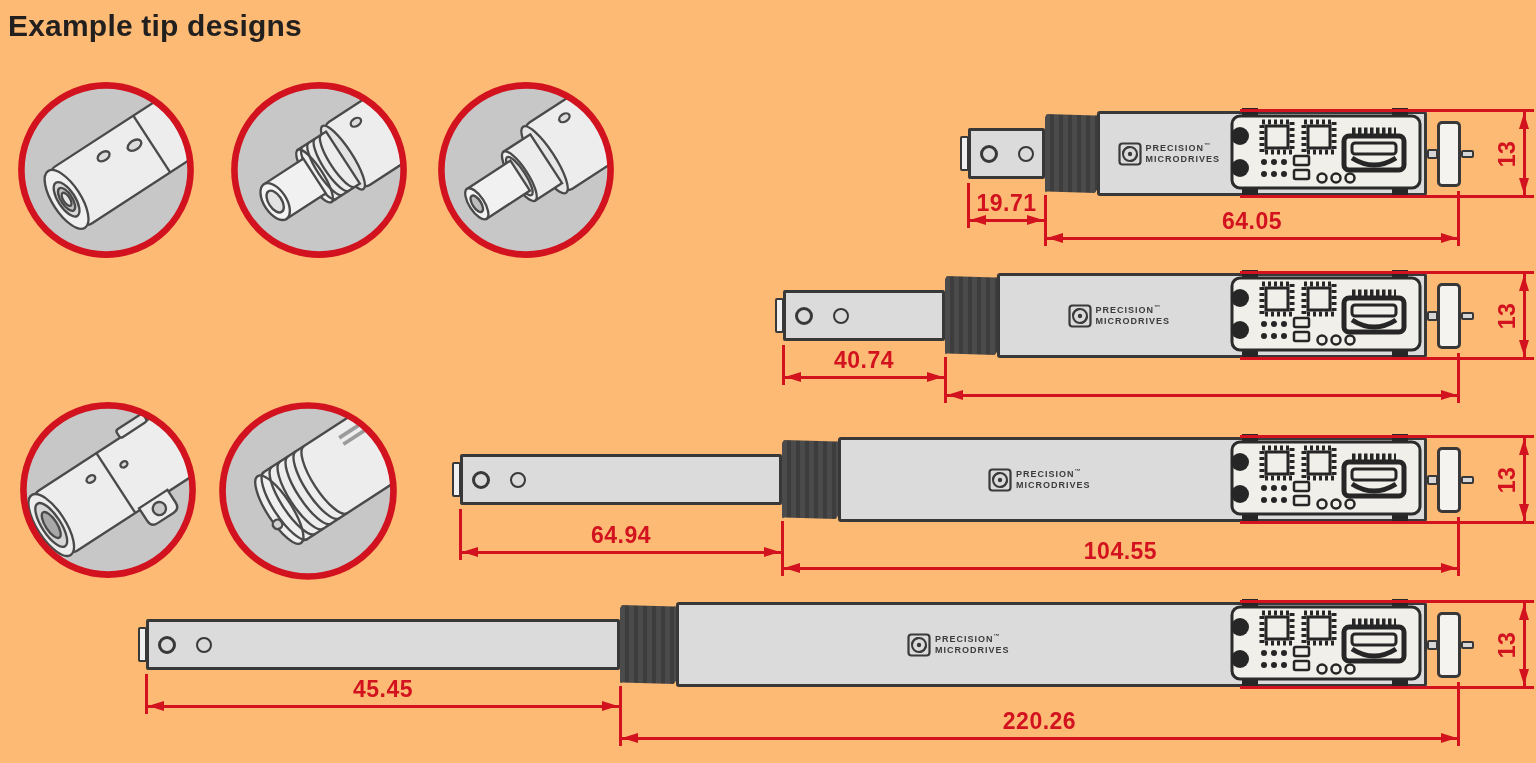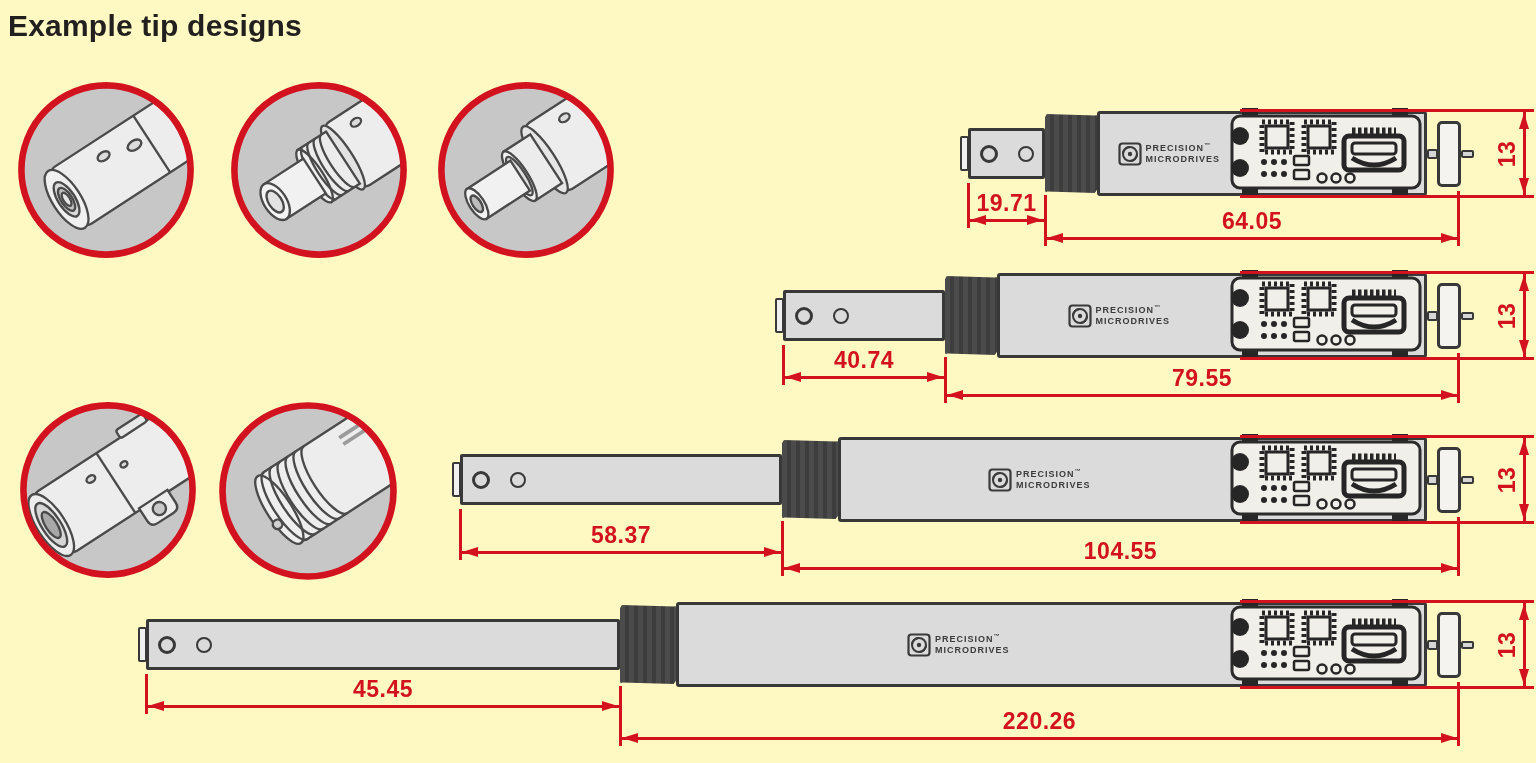--- a/index.html
+++ b/index.html
@@ -1,16 +1,16 @@
 <!DOCTYPE html>
 <html style="--red: #d2131f; --outline: #383838; --body-fill: #dbdbdb;"><head>
 <meta charset="utf-8">
 <style>
   html,body{margin:0;padding:0;background:#fff;}
-  .stage{position:relative;width:1536px;height:763px;background:#fef9c3;overflow:hidden;
+  .stage{position:relative;width:1536px;height:763px;background:#fdba74;overflow:hidden;
          font-family:"Liberation Sans",sans-serif;}
   .heading{position:absolute;font-size:30px;font-weight:bold;color:#221f1f;letter-spacing:.2px;}
   .detail-circle{position:absolute;}
   .actuator{position:absolute;inset:0;}
   .part{position:absolute;background:var(--body-fill);border:3px solid var(--outline);
         box-sizing:border-box;border-radius:2px;}
   .tab{background:#f0f0f0;border-width:2.5px;}
   .bodyx{border-radius:3px;}
   .stub,.pin{border-width:2px;background:#d6d6d6;}
   .flag{background:#f4f3ef;border-radius:5px;}
@@ -266,21 +266,20 @@
         <div class="red" style="left: 1457px; top: 352.5px; width: 3px; height: 50.5px;"></div>
         <div class="red" style="left: 1240px; top: 271px; width: 294px; height: 3px;"></div>
         <div class="red" style="left: 1240px; top: 357px; width: 294px; height: 3px;"></div>
         <div class="red" style="left: 783px; top: 376px; width: 162px; height: 3px;"></div>
         <div class="arr left" style="left: 785px; top: 372px;"></div>
         <div class="arr right" style="left: 927px; top: 372px;"></div>
         <div class="dim-label" style="left: 783px; top: 347px; width: 162px;">40.74</div>
         <div class="red" style="left: 945px; top: 394px; width: 514px; height: 3px;"></div>
         <div class="arr left" style="left: 947px; top: 390px;"></div>
         <div class="arr right" style="left: 1441px; top: 390px;"></div>
-        <div class="dim-label" style="left: 945px; top: 365px; width: 514px;">79.55</div>
         <div class="red" style="left: 1523px; top: 273px; width: 3px; height: 85px;"></div>
         <div class="arr up" style="left: 1519px; top: 275px;"></div>
         <div class="arr down" style="left: 1519px; top: 340px;"></div>
         <div class="dim-label vertical" style="left: 1487px; top: 302.5px; width: 40px;">13</div>
       </div>
       <div class="actuator">
         <div class="part tab" style="left: 452px; top: 462px; width: 9px; height: 35px;"></div>
         <div class="part rod" style="left: 460px; top: 454px; width: 322px; height: 51px;"></div>
         <div class="hole" style="left: 472px; top: 470.5px; width: 18px; height: 18px;"></div>
         <div class="hole small" style="left: 510px; top: 471.5px; width: 16px; height: 16px;"></div>
@@ -305,21 +304,21 @@
         <div class="part flag" style="left: 1437px; top: 446.5px; width: 24px; height: 66px;"></div>
         <div class="part pin" style="left: 1461px; top: 475.5px; width: 13px; height: 8px;"></div>
         <div class="red" style="left: 459px; top: 509px; width: 3px; height: 51px;"></div>
         <div class="red" style="left: 781px; top: 521px; width: 3px; height: 55px;"></div>
         <div class="red" style="left: 1457px; top: 516.5px; width: 3px; height: 59.5px;"></div>
         <div class="red" style="left: 1240px; top: 435px; width: 294px; height: 3px;"></div>
         <div class="red" style="left: 1240px; top: 521px; width: 294px; height: 3px;"></div>
         <div class="red" style="left: 460px; top: 551px; width: 322px; height: 3px;"></div>
         <div class="arr left" style="left: 462px; top: 547px;"></div>
         <div class="arr right" style="left: 764px; top: 547px;"></div>
-        <div class="dim-label" style="left: 460px; top: 522px; width: 322px;">58.37</div>
+        <div class="dim-label" style="left: 460px; top: 522px; width: 322px;">64.94</div>
         <div class="red" style="left: 782px; top: 567px; width: 677px; height: 3px;"></div>
         <div class="arr left" style="left: 784px; top: 563px;"></div>
         <div class="arr right" style="left: 1441px; top: 563px;"></div>
         <div class="dim-label" style="left: 782px; top: 538px; width: 677px;">104.55</div>
         <div class="red" style="left: 1523px; top: 437px; width: 3px; height: 85px;"></div>
         <div class="arr up" style="left: 1519px; top: 439px;"></div>
         <div class="arr down" style="left: 1519px; top: 504px;"></div>
         <div class="dim-label vertical" style="left: 1487px; top: 466.5px; width: 40px;">13</div>
       </div>
       <div class="actuator">

